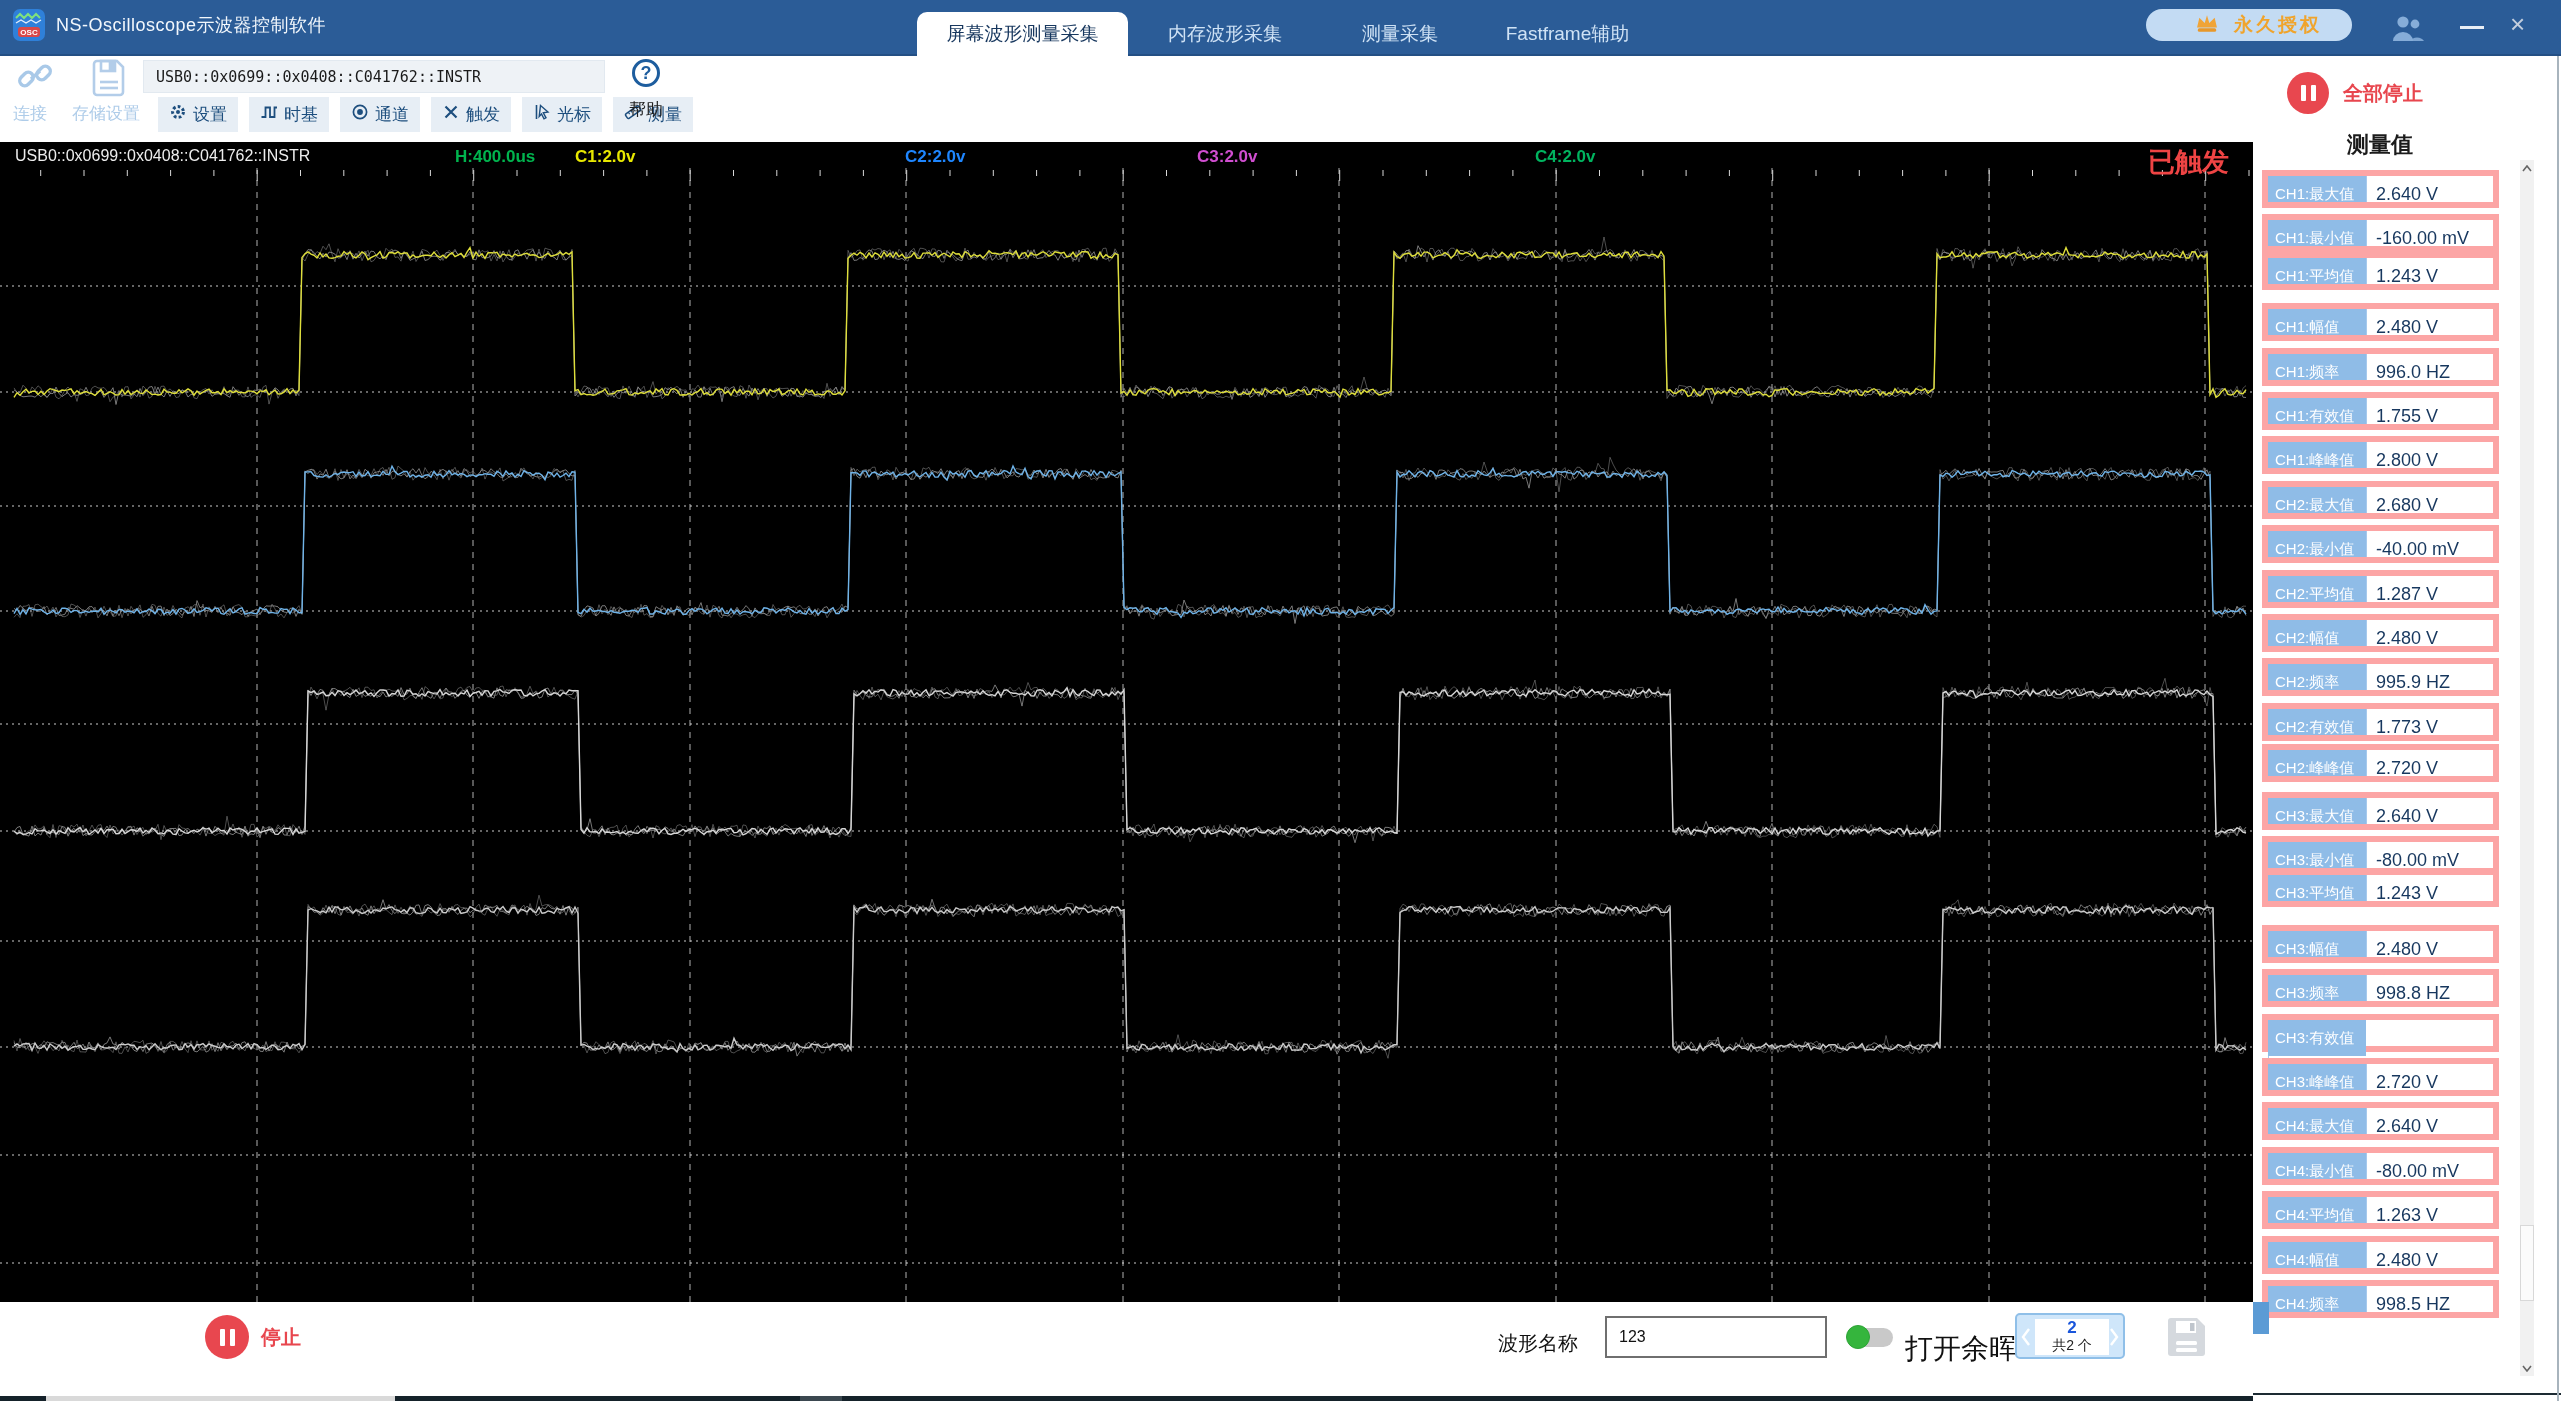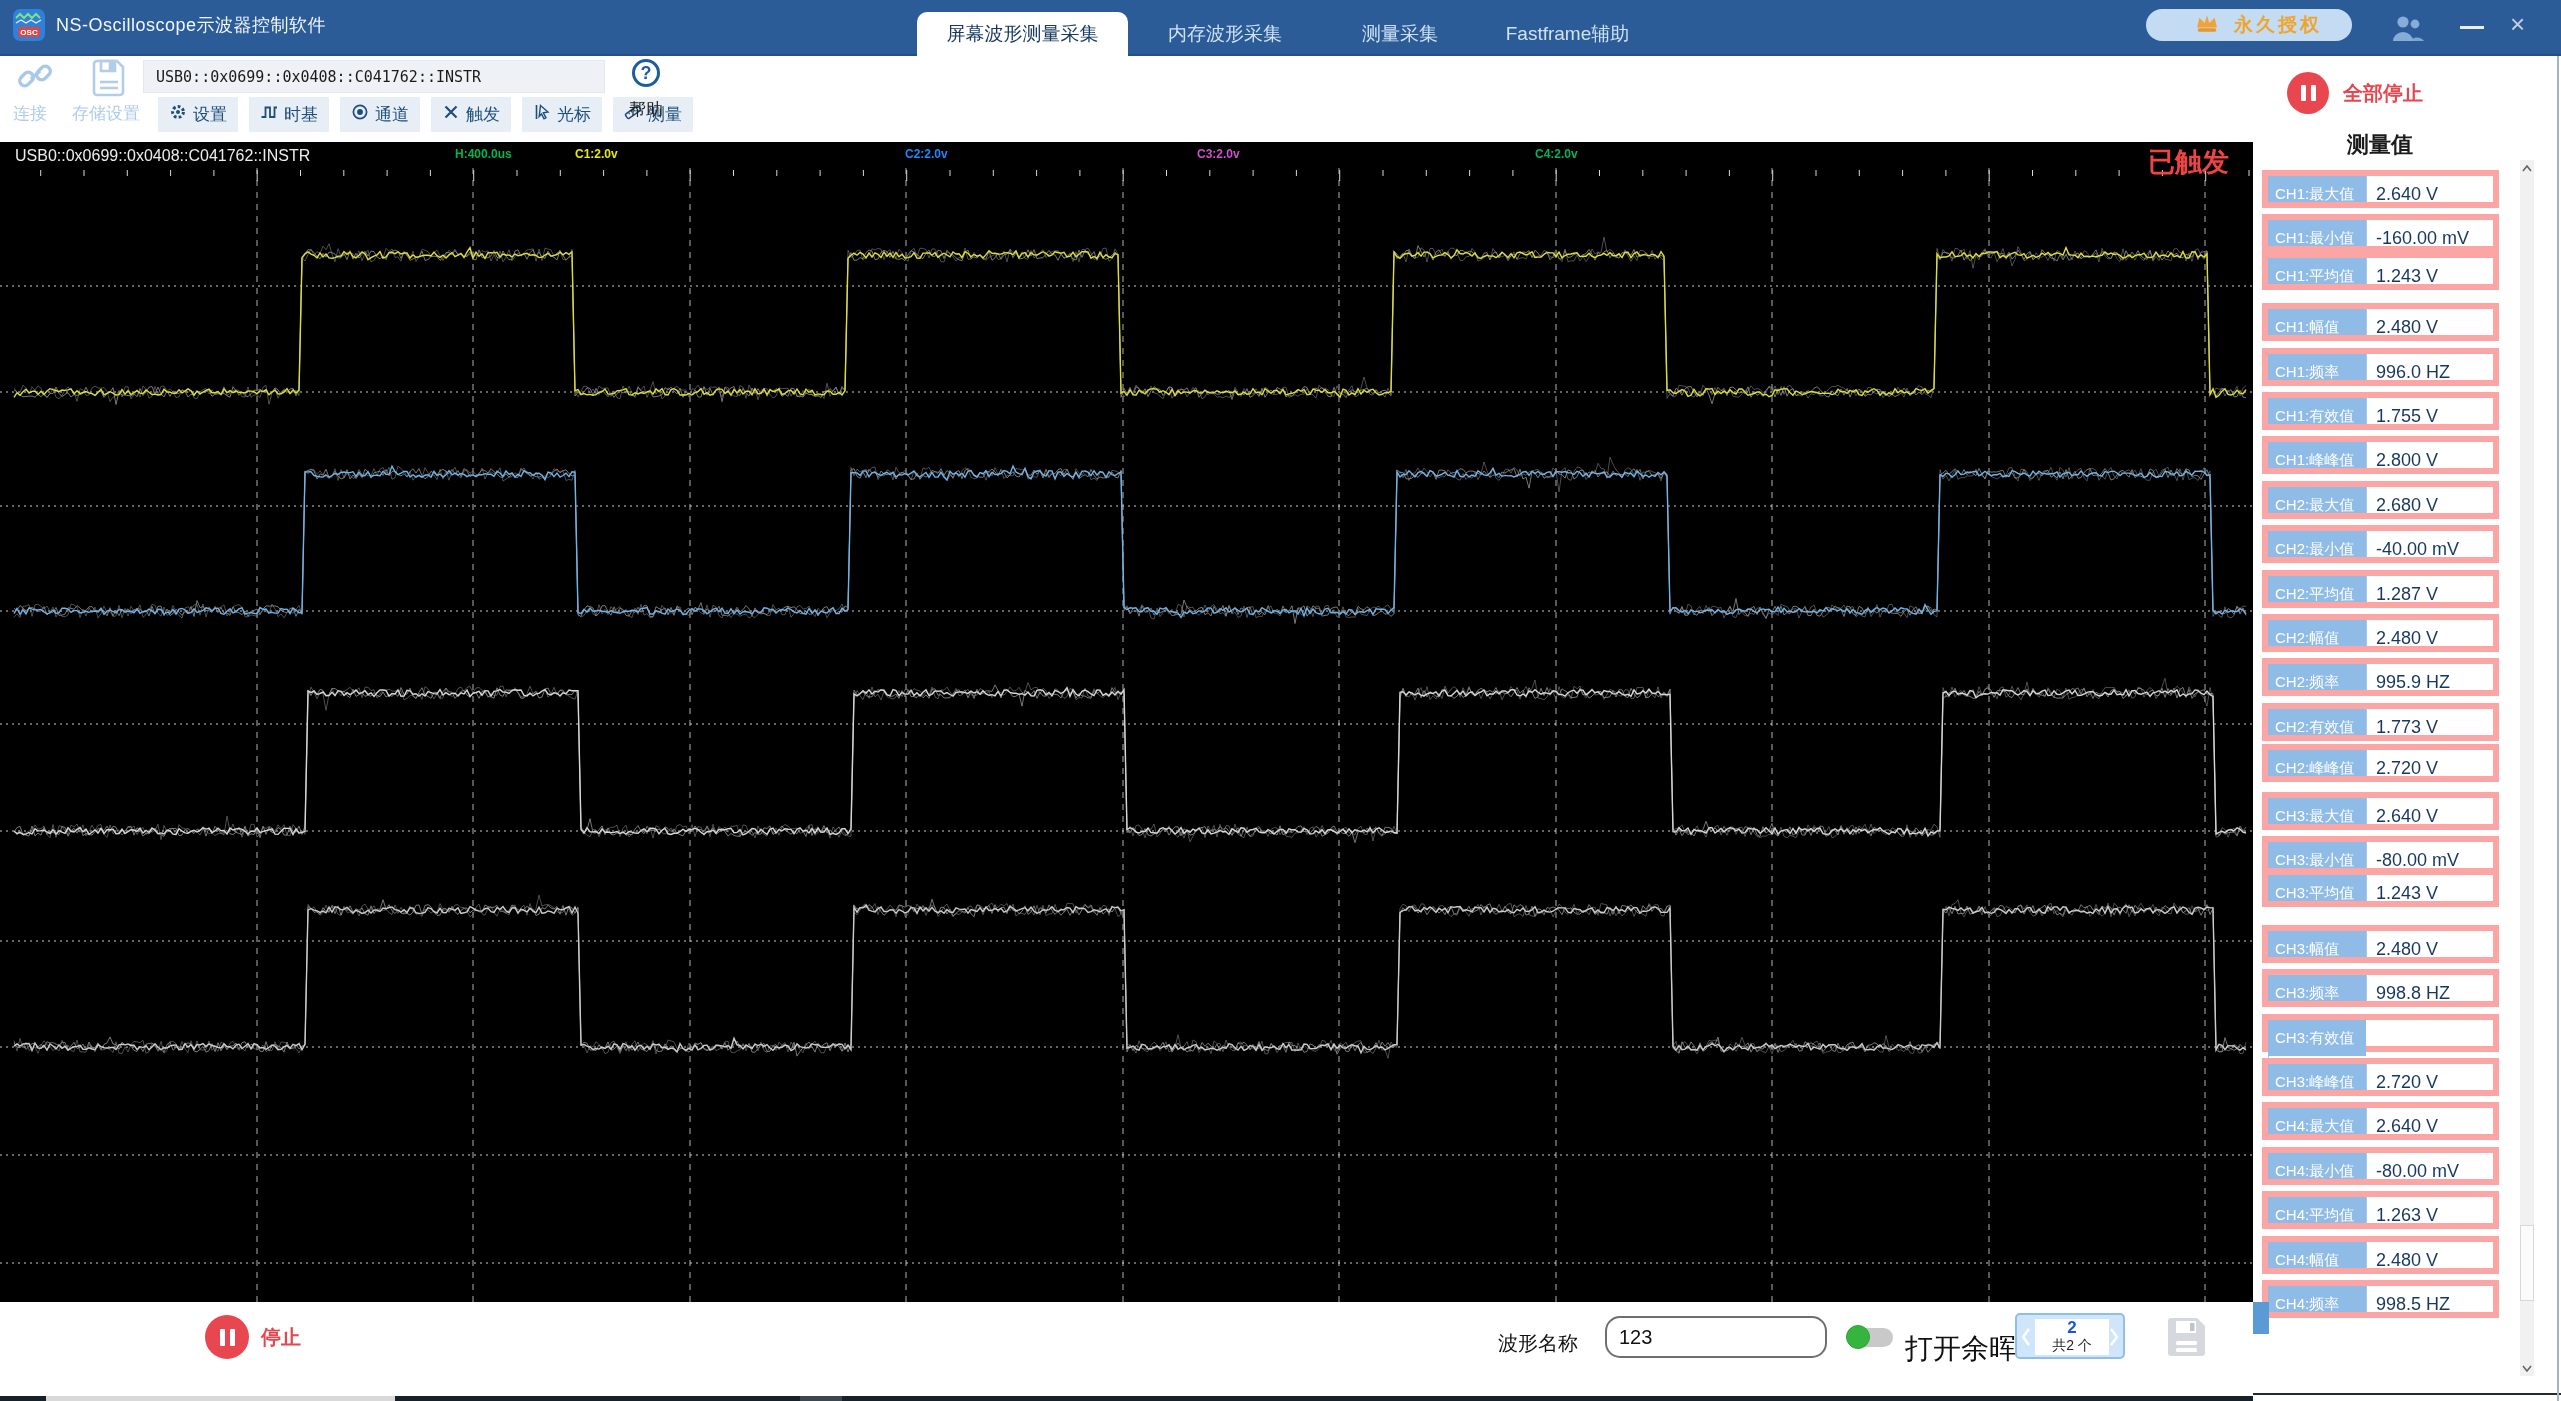--- a/index.html
+++ b/index.html
@@ -24,41 +24,41 @@
   .toollabel{position:absolute;top:46px;font-size:17px;color:#aecce9;}
   .addrinput{position:absolute;left:143px;top:4px;width:462px;height:33px;background:#eef2f6;border:1px solid #e2e9f0;font-family:"DejaVu Sans Mono","Liberation Mono",monospace;font-size:15px;color:#1a1a1a;padding:0 12px;outline:none;}
   .toolbtns{position:absolute;left:158px;top:41px;display:flex;gap:11px;}
   .tbtn{height:35px;background:#e7eef5;border:none;display:flex;align-items:center;gap:6px;padding:0 11px;font-size:17px;color:#1d4e7e;cursor:default;}
   .helpwrap{position:absolute;left:626px;top:3px;width:40px;text-align:center;}
   .helpring{width:28px;height:28px;border-radius:50%;border:3px solid #1d5d9e;color:#1d5d9e;font-weight:bold;font-size:18px;line-height:23px;text-align:center;margin:0 auto;}
   .helplabel{margin-top:11px;font-size:17px;color:#222;}
 
   
   .scope{position:absolute;left:0;top:142px;width:2253px;height:1160px;background:#000;}
-  .schead{position:absolute;top:5px;font-size:12px;font-weight:bold;}
+  .schead{position:absolute;top:5px;font-size:17px;font-weight:bold;}
   .trigstatus{position:absolute;left:2148px;top:2px;font-size:27px;font-weight:bold;color:#ef4444;}
 
   
   .rpanel{position:absolute;left:2253px;top:56px;width:308px;height:1339px;background:#fff;border-bottom:2px solid #1d2b33;}
   .stopall{position:absolute;left:34px;top:16px;display:flex;align-items:center;gap:14px;}
   .stoptext{color:#e8464e;font-weight:bold;font-size:20px;}
   .mtitle{position:absolute;left:9px;top:74px;width:236px;text-align:center;font-size:22px;font-weight:bold;color:#1b1b1b;}
   .mrow{position:absolute;left:9px;width:237px;height:38px;display:flex;border:6px solid #fca5a5;}
   .mlabel{width:98px;background:#8fbce7;color:#ffffff;font-size:15px;line-height:36px;padding-left:7px;white-space:nowrap;}
   .mvalue{flex:1;background:#fff;border-left:1px solid #a6c9ec;color:#17375e;font-size:18px;line-height:36px;padding-left:9px;white-space:nowrap;}
   .vscroll{position:absolute;left:267px;top:104px;width:14px;height:1216px;background:#f1f1f1;}
   .vthumb{position:absolute;left:0;top:1065px;width:14px;height:76px;background:#fbfbfb;border:1px solid #d8d8d8;}
   .varrow{position:absolute;left:0;width:14px;height:16px;display:flex;align-items:center;justify-content:center;}
   .rborder{position:absolute;left:2557px;top:56px;width:2px;height:1345px;background:#a8b4bd;}
 
   
   .bottombar{position:absolute;left:0;top:1302px;width:2253px;height:94px;background:#fff;}
   .stopbtn{position:absolute;left:205px;top:13px;display:flex;align-items:center;gap:12px;}
   .wavename{position:absolute;left:1498px;top:28px;font-size:20px;color:#111;}
-  .nameinput{position:absolute;left:1605px;top:14px;width:222px;height:42px;border:2px solid #6f6f6f;border-radius:15px;font-size:20px;color:#111;padding:0 12px;outline:none;}
+  .nameinput{position:absolute;left:1605px;top:14px;width:222px;height:42px;border:2px solid #6f6f6f;border-radius:0;font-size:16px;color:#111;padding:0 12px;outline:none;}
   .toggle{position:absolute;left:1847px;top:26px;width:46px;height:19px;border-radius:10px;background:#c9c9c9;}
   .knob{position:absolute;left:-1px;top:-3px;width:24px;height:24px;border-radius:50%;background:#35b53d;border:1px solid #2da336;}
   .perslabel{position:absolute;left:1905px;top:28px;font-size:28px;color:#111;}
   .pager{position:absolute;left:2015px;top:11px;width:110px;height:46px;background:#cfe6fa;border:2px solid #8fbfe8;border-radius:5px;}
   .pagerinner{position:absolute;left:18px;top:4px;width:74px;height:36px;background:#fff;text-align:center;}
   .pgcur{font-size:17px;font-weight:bold;color:#1a56db;line-height:18px;}
   .pgtot{font-size:14px;color:#222;line-height:16px;}
   .pgchev{position:absolute;top:12px;width:14px;height:20px;}
   .savebtn{position:absolute;left:2163px;top:12px;}
   .scrollstub{position:absolute;left:2253px;top:1302px;width:16px;height:32px;background:#5b9bd5;}

